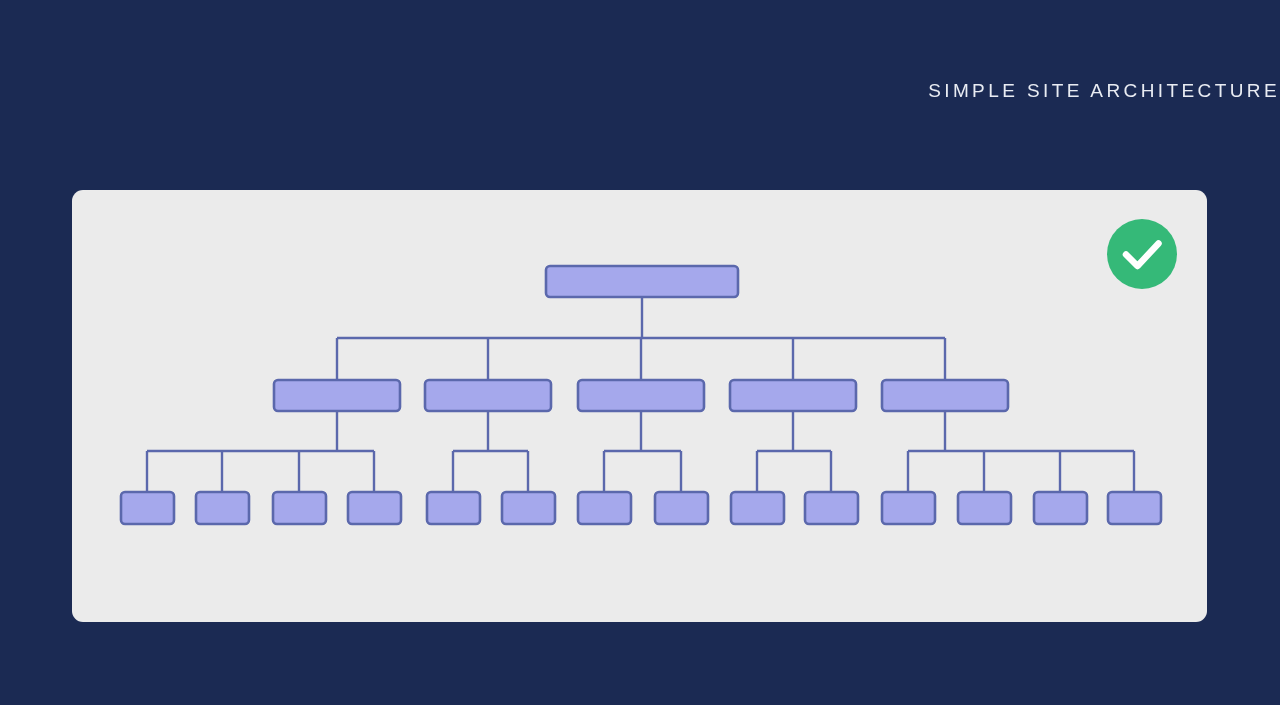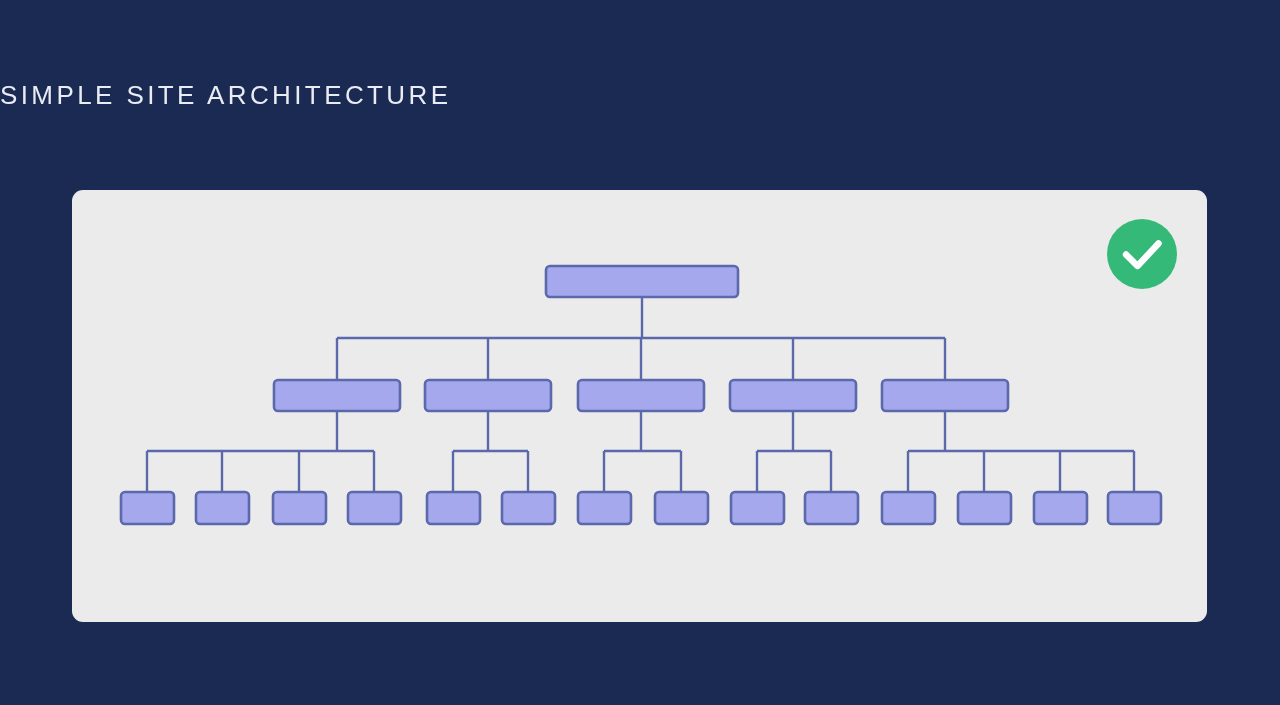--- a/index.html
+++ b/index.html
@@ -18,23 +18,23 @@
   #stage {
     position: relative;
     width: 1280px;
     height: 705px;
   }
   #page-title {
     position: absolute;
     left: 0;
     top: 80px;
     width: 1280px;
-    text-align: left;
+    text-align: right;
     color: #e9ecf3;
-    font-size: 26px;
+    font-size: 19px;
     letter-spacing: 3.4px;
     font-weight: 400;
     white-space: nowrap;
   }
   #diagram-card {
     position: absolute;
     left: 72px;
     top: 190px;
     width: 1135px;
     height: 432px;

